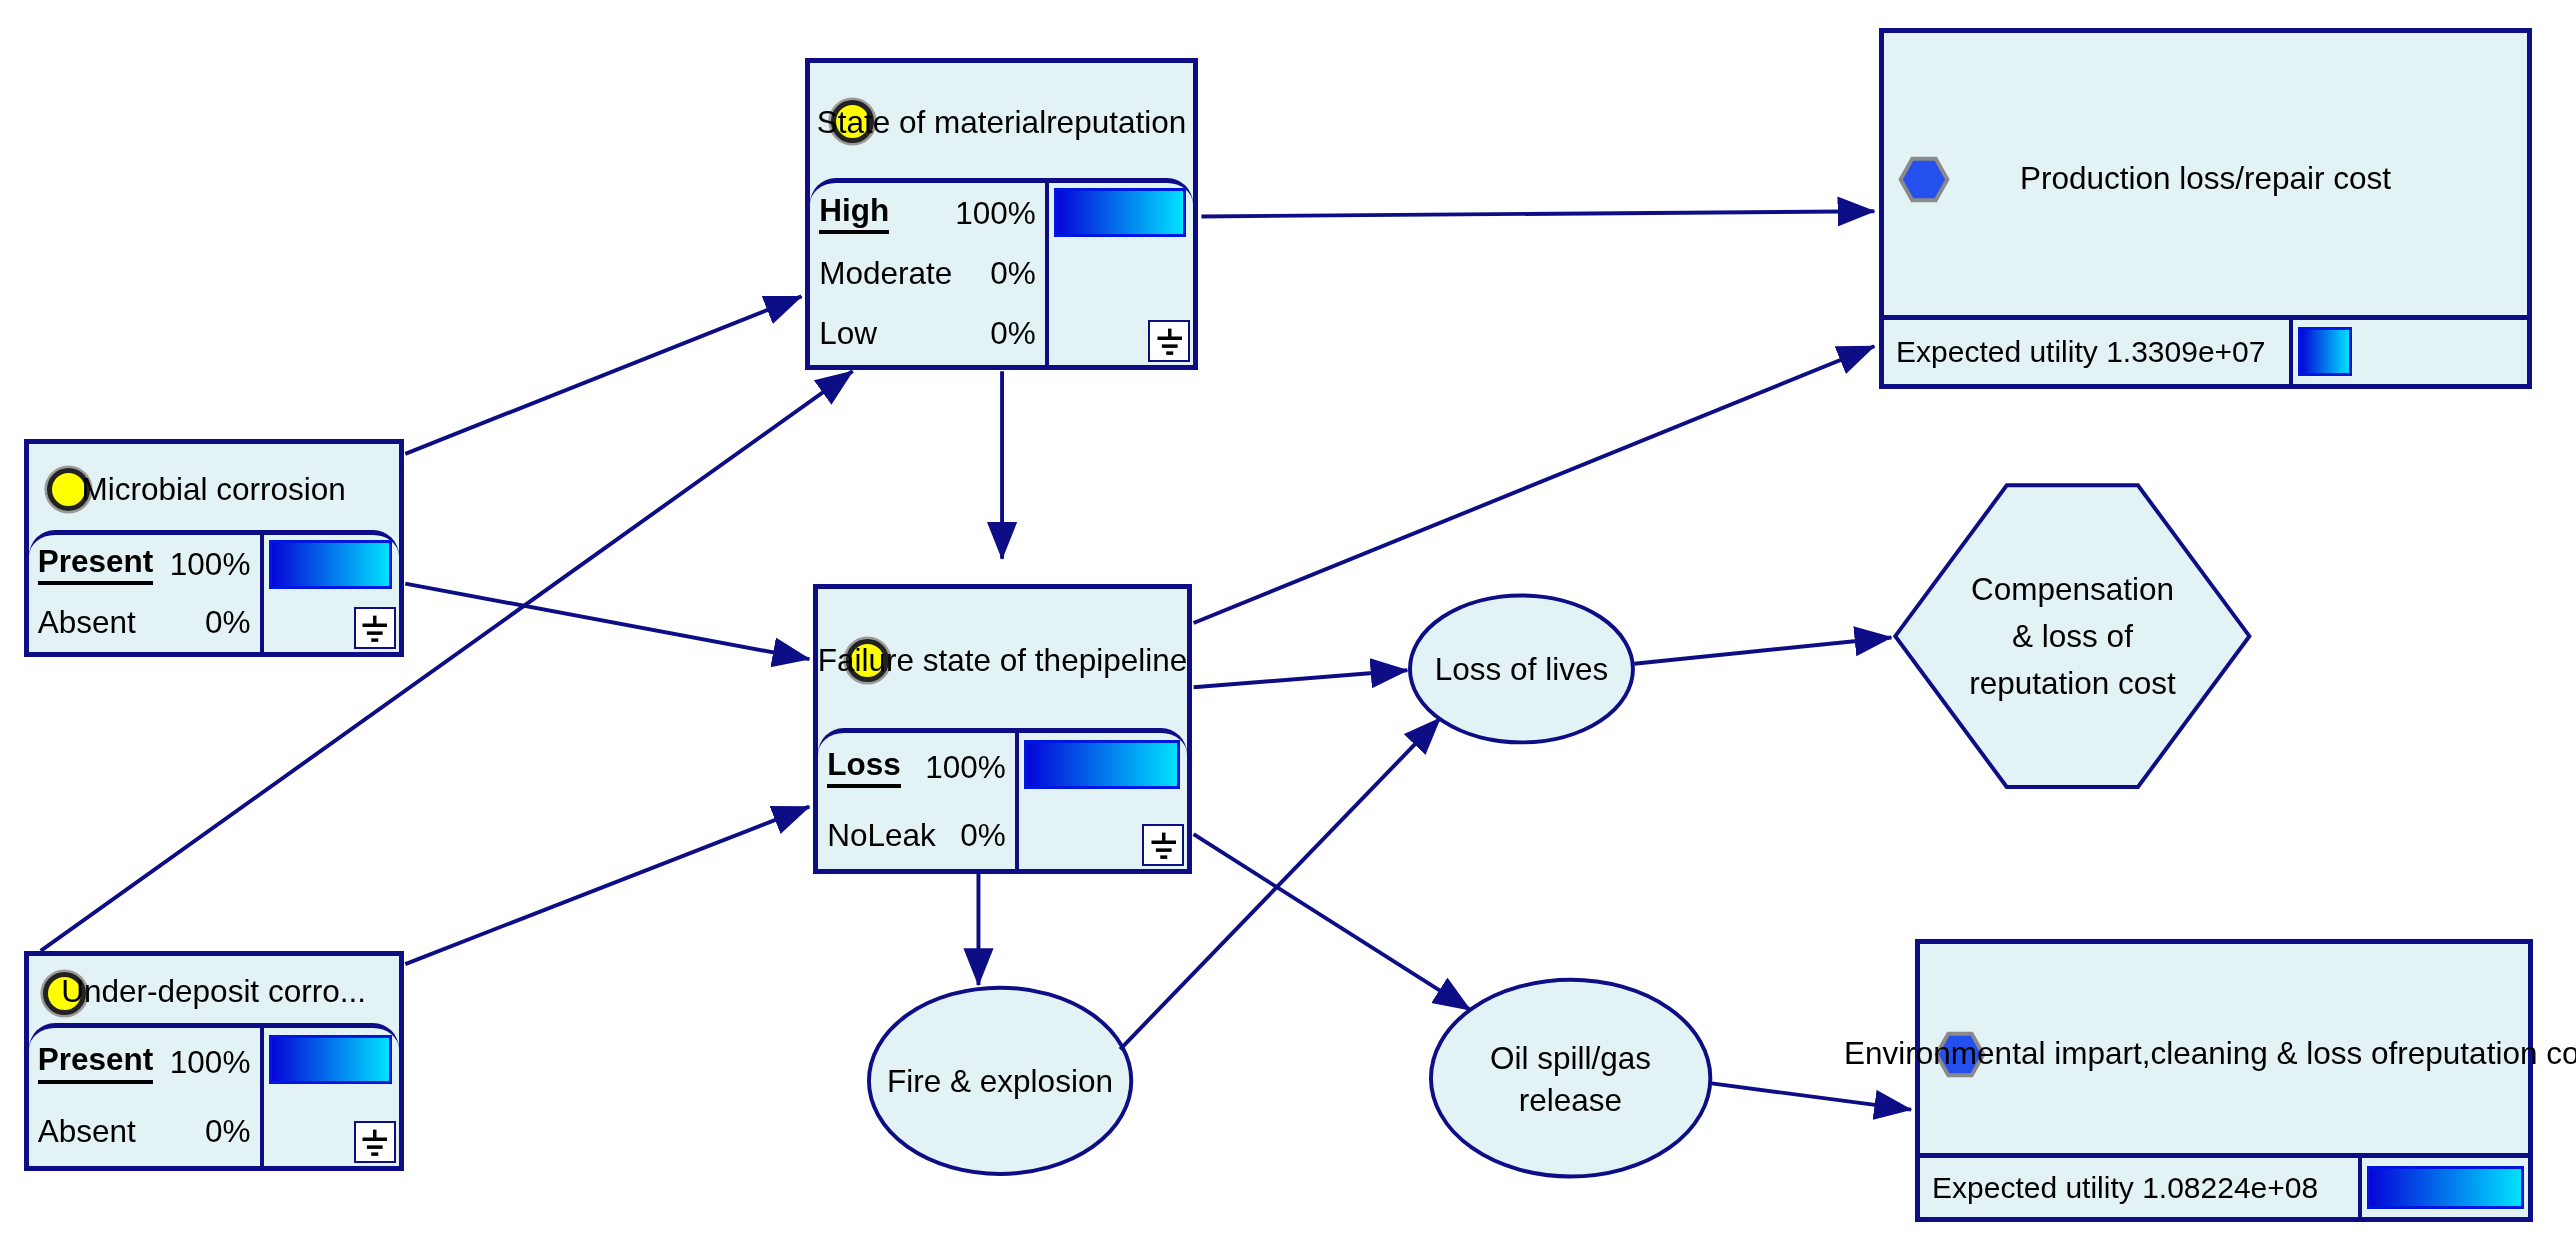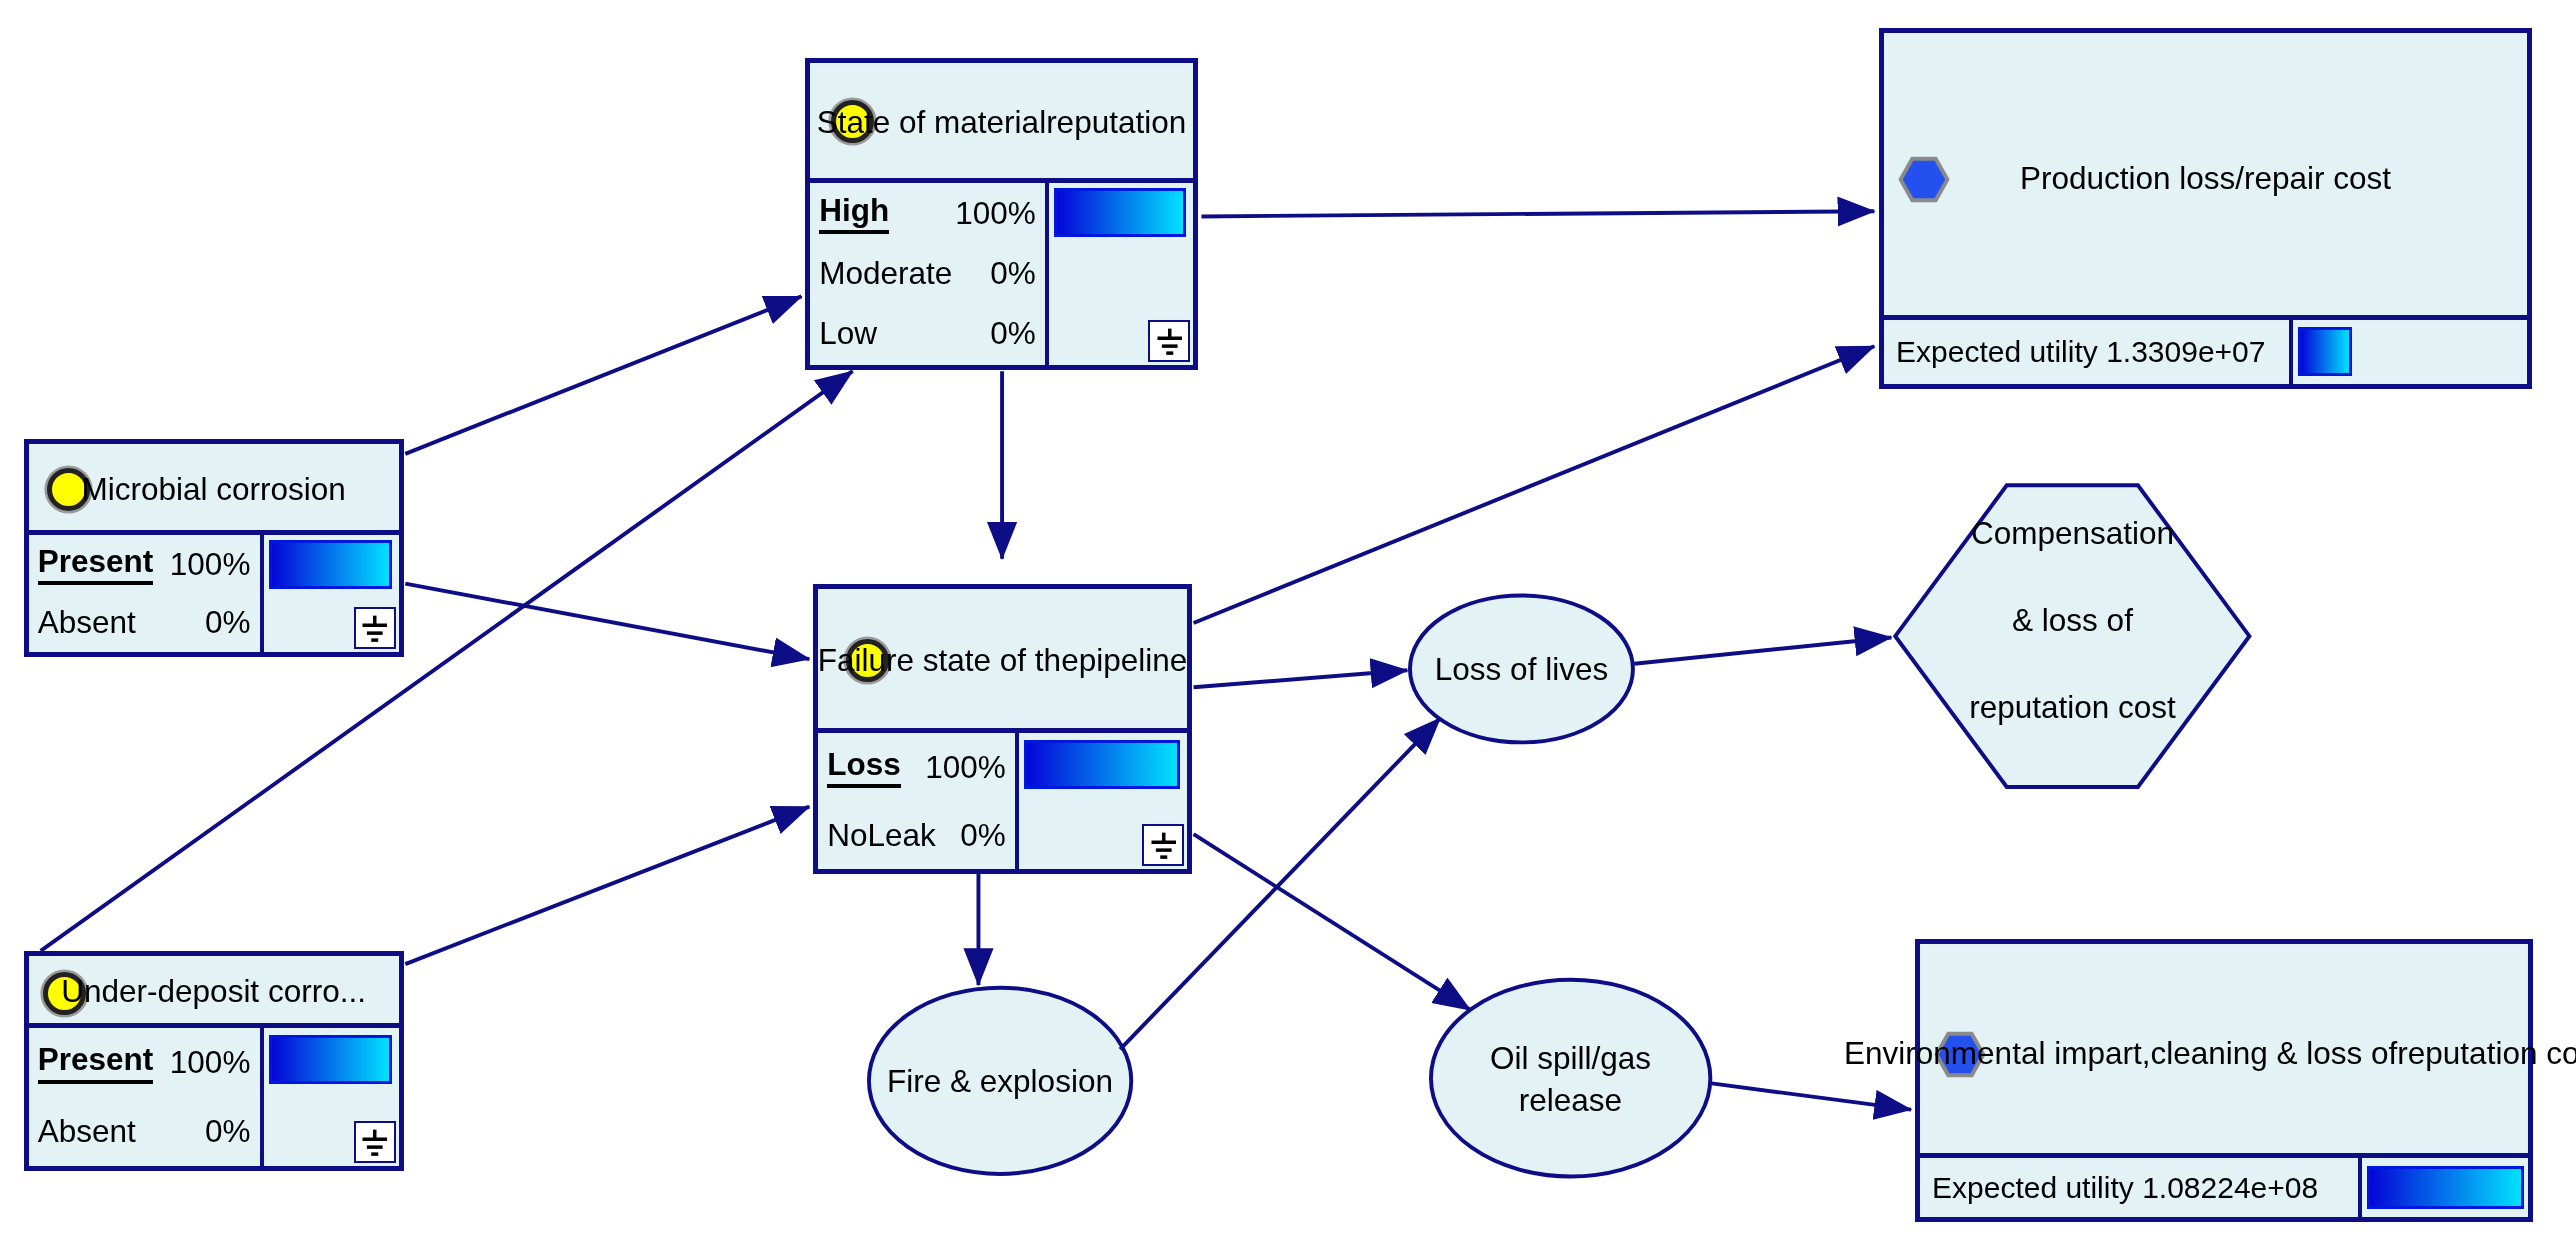--- a/index.html
+++ b/index.html
@@ -23,20 +23,21 @@
   }
   .chance-icon{
     position:absolute;width:43px;height:43px;border-radius:50%;
     background:#ffff00;border:5.2px solid #222;box-shadow:0 0 0 2.6px #9a9a9a;
     box-sizing:border-box;
   }
   .util-icon{position:absolute;width:52px;height:47px;}
   .body{
     position:absolute;left:0;right:0;bottom:0;display:flex;
     border-top:5.2px solid #0d0d85;
+    border-radius:26px;
   }
   .scol{display:flex;flex-direction:column;}
   .srow{
     display:flex;align-items:center;justify-content:space-between;
     padding:0 9.2px;font-size:31.5px;
   }
   .sname.active{font-weight:bold;border-bottom:4.6px solid #000;padding-bottom:1.3px;}
   .bcol{position:relative;flex:1;border-left:4.6px solid #0d0d85;}
   .pbar{
     position:absolute;left:5.2px;right:6.6px;height:49px;
@@ -285,18 +286,18 @@
 
 <div class="shape-label" style="left:1410px;top:643px;width:223px;height:52px;">
     <span>Loss of lives</span>
   </div>
 
 <div class="shape-label" style="left:1459px;top:1023px;width:223px;height:111px;">
   <span>Oil spill/gas</span>
   <span>release</span>
 </div>
 
-<div class="shape-label" style="left:1948px;top:548px;width:249px;height:144px;line-height:47px;gap:40px;">
+<div class="shape-label" style="left:1948px;top:564px;width:249px;height:144px;line-height:47px;">
   <span>Compensation</span>
   <span>&amp; loss of</span>
   <span>reputation cost</span>
 </div>
 
 
 </body></html>

